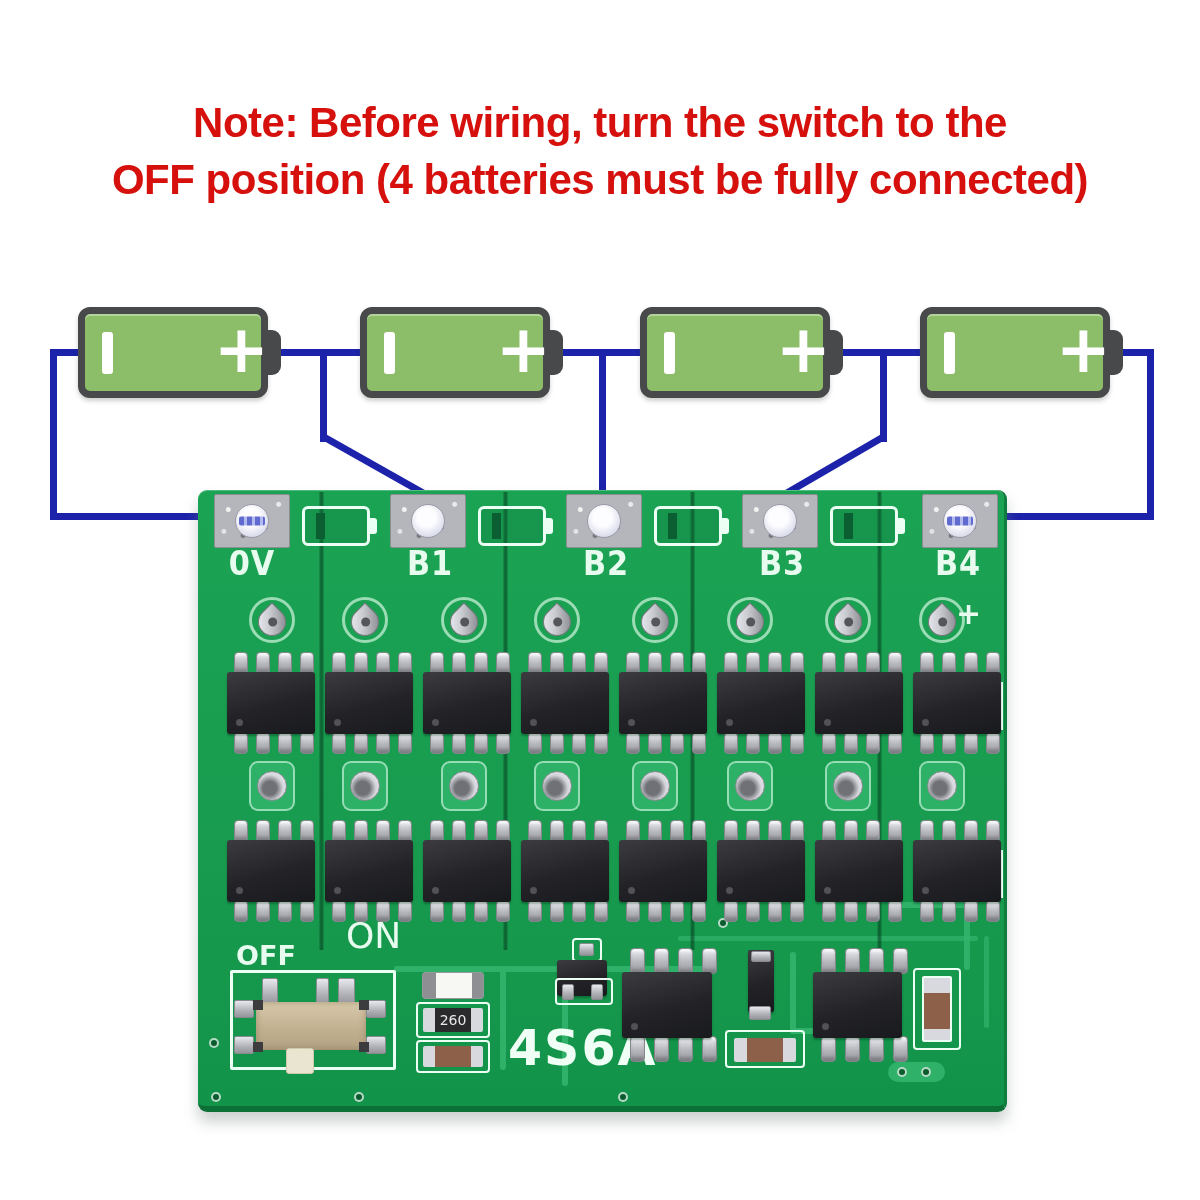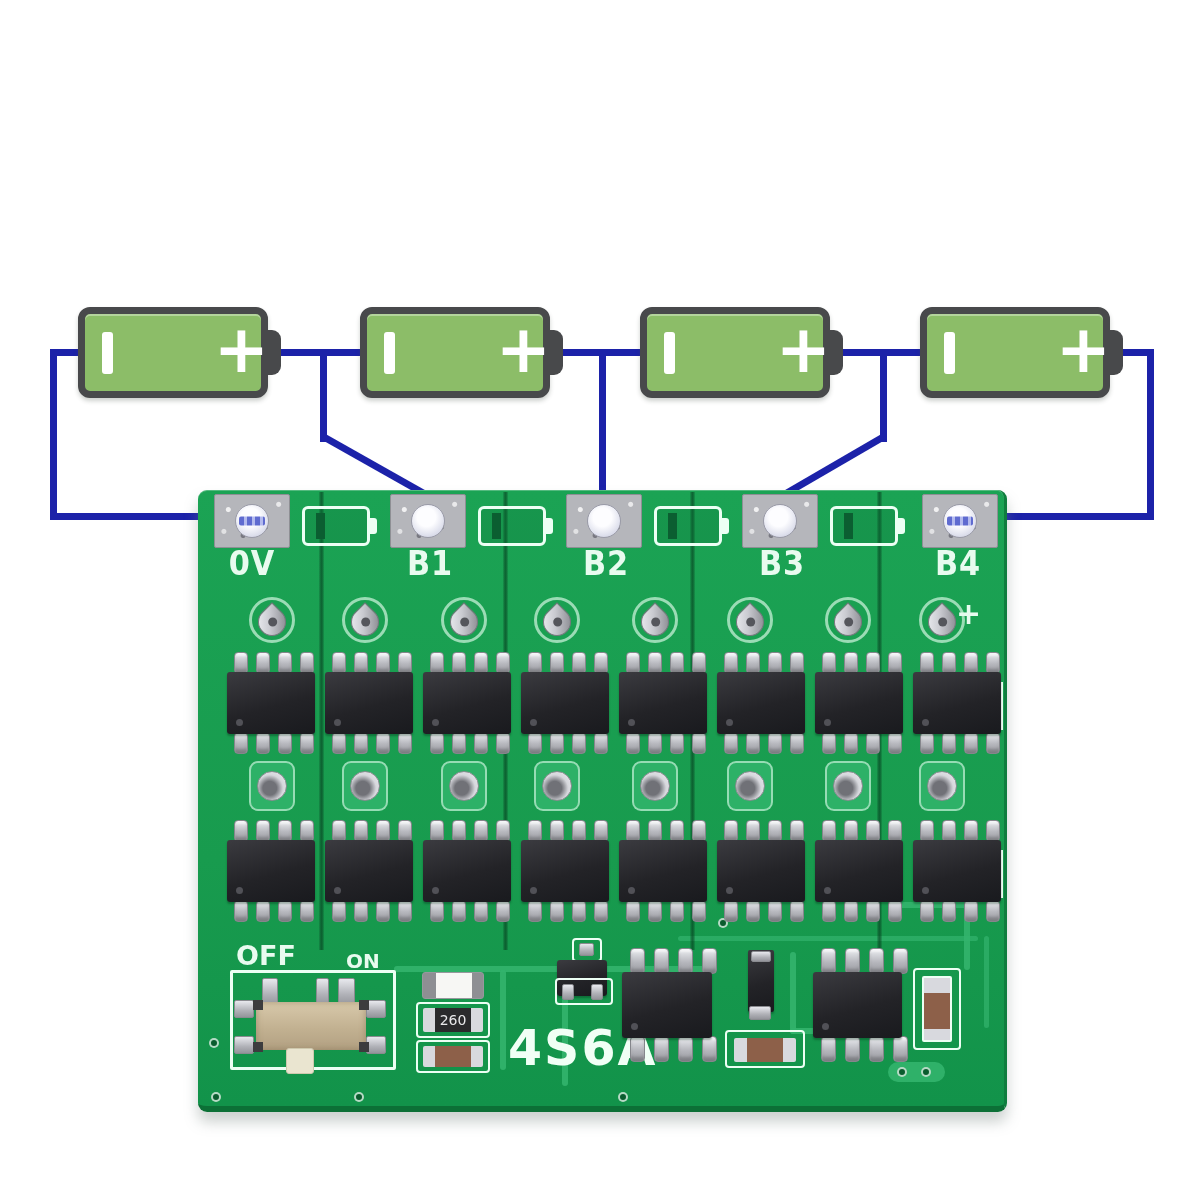--- a/index.html
+++ b/index.html
@@ -60,20 +60,24 @@
         background:radial-gradient(circle at 42% 58%,#707177 0 30%,#d6d7dc 58%,#eef0f4);}
   .silver{background:linear-gradient(180deg,#e8e9ee,#b0b1b7 60%,#94959b);border:1px solid #8a8b90;border-radius:2px;}
   .via{width:10px;height:10px;border-radius:50%;background:#0a5c2e;border:2px solid rgba(225,250,235,.8);}
   .bracket{width:10px;border:2px solid #ecfff4;border-left:none;background:transparent;}
 </style>
 </head>
 <body>
 
 <div class="stage">
 
+  <div class="note" style="color: rgb(213, 16, 13);">
+    <div>Note: Before wiring, turn the switch to the</div>
+    <div>OFF position (4 batteries must be fully connected)</div>
+  </div>
 
   <div id="wires">
     <div class="wire" style="left: 50px; top: 349px; width: 1104px; height: 7px; background: rgb(28, 34, 169);"></div>
     <div class="wire" style="left: 50px; top: 349px; width: 7px; height: 171px; background: rgb(28, 34, 169);"></div>
     <div class="wire" style="left: 50px; top: 513px; width: 152px; height: 7px; background: rgb(28, 34, 169);"></div>
     <div class="wire" style="left: 1147px; top: 349px; width: 7px; height: 171px; background: rgb(28, 34, 169);"></div>
     <div class="wire" style="left: 1005px; top: 513px; width: 149px; height: 7px; background: rgb(28, 34, 169);"></div>
     <div class="wire" style="left: 320px; top: 352px; width: 7px; height: 90px; background: rgb(28, 34, 169);"></div>
     <div class="wire" style="left: 323px; top: 433px; width: 118px; height: 7px; transform: rotate(29.4deg); transform-origin: 0px 50%; background: rgb(28, 34, 169);"></div>
     <div class="wire" style="left: 599px; top: 352px; width: 7px; height: 142px; background: rgb(28, 34, 169);"></div>
@@ -124,21 +128,21 @@
     <div class="via" style="left:723px;top:577px;"></div>
     <div class="via" style="left:13px;top:602px;"></div>
     <div class="via" style="left:156px;top:602px;"></div>
     <div class="via" style="left:420px;top:602px;"></div>
     <div class="via" style="left:520px;top:428px;"></div>
     <div class="via" style="left:11px;top:548px;"></div>
     <div class="bracket" style="left:795px;top:192px;height:48px;"></div>
     <div class="bracket" style="left:795px;top:360px;height:48px;"></div>
 
     <div class="silk" style="left:38px;top:450px;font-size:27px;font-weight:bold;">OFF</div>
-    <div class="silk" style="left:148px;top:459px;font-size:20px;font-weight:bold;">ON</div>
+    <div class="silk" style="left:148px;top:425px;font-size:36px;font-weight:normal;">ON</div>
     <div class="outline" style="left:32px;top:480px;width:166px;height:100px;border-radius:2px;"></div>
     <div class="silver" style="left:64px;top:488px;width:16px;height:28px;"></div>
     <div class="silver" style="left:118px;top:488px;width:13px;height:28px;"></div>
     <div class="silver" style="left:140px;top:488px;width:17px;height:28px;"></div>
     <div class="silver" style="left:36px;top:510px;width:20px;height:18px;"></div>
     <div class="silver" style="left:36px;top:546px;width:20px;height:18px;"></div>
     <div class="silver" style="left:168px;top:510px;width:20px;height:18px;"></div>
     <div class="silver" style="left:168px;top:546px;width:20px;height:18px;"></div>
     <div style="left:58px;top:512px;width:110px;height:48px;border-radius:3px;
                 background:linear-gradient(180deg,#d8c9ab,#c2b191 55%,#b2a082);

